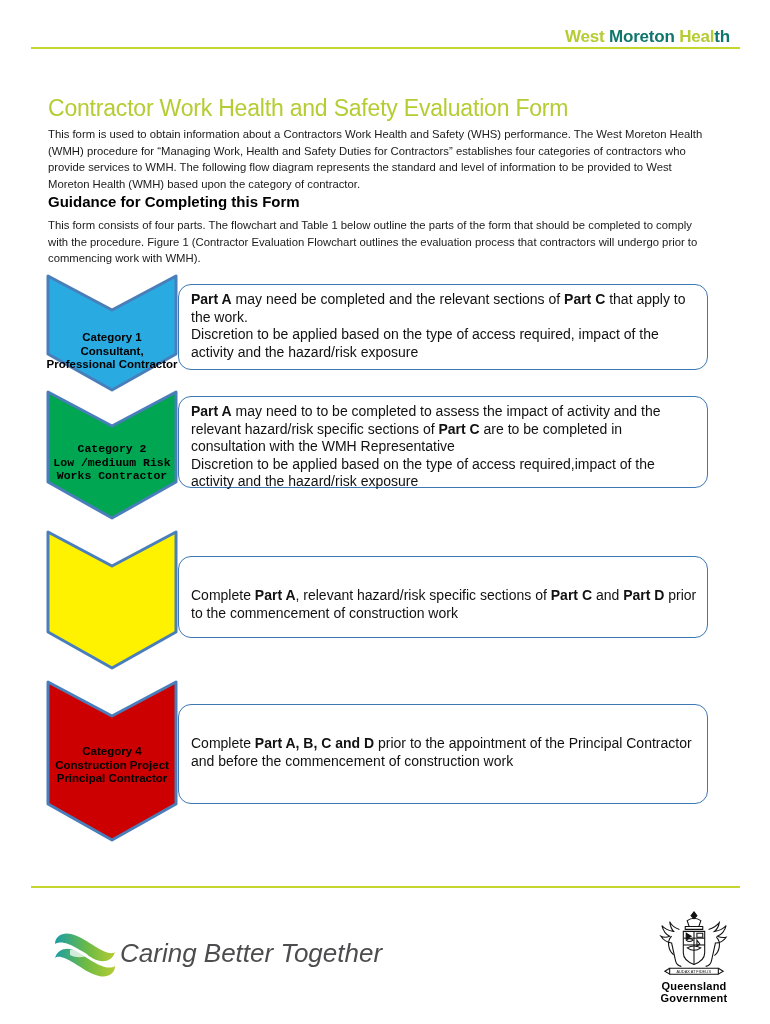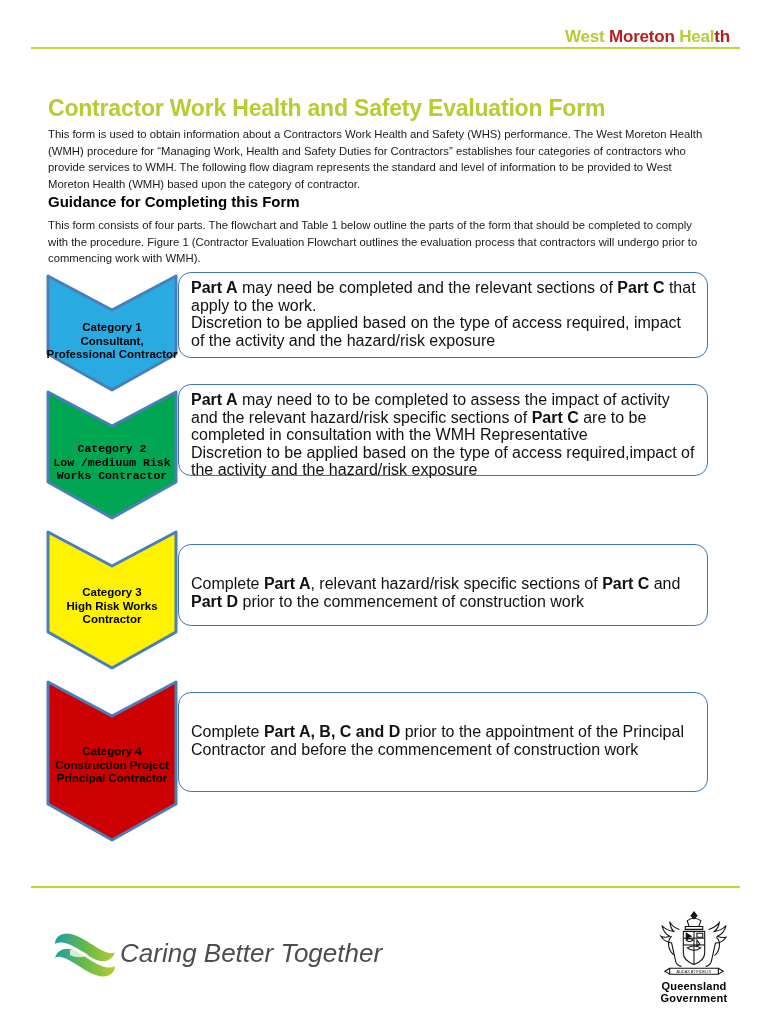--- a/index.html
+++ b/index.html
@@ -27,21 +27,21 @@
   .brand-logo {
     position: absolute;
     right: 40px;
     top: 27px;
     font-size: 17px;
     font-weight: bold;
     letter-spacing: -0.2px;
     white-space: nowrap;
   }
   .brand-green { color: #b5cc33; }
-  .brand-grey  { color: #b91c1c; }
+  .brand-grey  { color: #0f766e; }
 
   .rule-top {
     position: absolute;
     left: 31px;
     top: 47px;
     width: 709px;
     height: 2px;
     background: #c4d62e;
   }
 
@@ -54,21 +54,21 @@
     font-size: 16.5px;
     font-weight: bold;
     color: #000;
   }
 
   .doc-title {
     position: absolute;
     left: 48px;
     top: 95px;
     font-size: 23px;
-    font-weight: bold;
+    font-weight: normal;
     color: #b5cc33;
     letter-spacing: -0.2px;
   }
 
   .body-para {
     position: absolute;
     left: 48px;
     width: 665px;
     font-size: 11.3px;
     line-height: 16.5px;
@@ -122,23 +122,24 @@
 
   .callout {
     position: absolute;
     left: 178px;
     width: 530px;
     box-sizing: border-box;
     border: 1.6px solid #3d78b5;
     border-radius: 13px;
     background: #ffffff;
     padding: 6px 10px 4px 12px;
-    font-size: 16px;
+    font-size: 14px;
     line-height: 17.6px;
     color: #111;
+    margin-top: 12px;
   }
   .callout b { font-weight: bold; }
   .callout p { margin: 0; }
   .callout.overflowing { overflow: visible; }
 
   
   .rule-bot {
     position: absolute;
     left: 31px;
     top: 886px;
@@ -195,21 +196,21 @@
 
   <div class="section-head">Guidance for Completing this Form</div>
 
   <div class="body-para" id="guidance-para">This form consists of four parts. The flowchart and Table 1 below outline the parts of the form that should be completed to comply with the procedure. Figure 1 (Contractor Evaluation Flowchart outlines the evaluation process that contractors will undergo prior to commencing work with WMH).</div>
 
   <div class="flow" id="flow-root">
       <div class="chevron-wrap" style="top: 12px; height: 118px;">
         <svg class="chevron" viewBox="0 0 132 118" width="132" height="118">
           <path d="M2,2 L66,36 L130,2 L130,80 L66,116 L2,80 Z" fill="#29ABE2" stroke="#4a7ebb" stroke-width="3" stroke-linejoin="round"></path>
         </svg>
-        <div class="chev-label" style="top: 47px;">
+        <div class="chev-label" style="top: 57px;">
           <span class="cat-name">Category 1</span>
           <span class="cat-name">Consultant, Professional Contractor</span>
         </div>
       </div>
       <div class="callout" style="top: 10px; height: 86px;">
         <p><b>Part A</b><span>  may need be completed and the relevant sections of </span><b>Part C</b><span> that apply to the work.</span></p>
         <p><span>Discretion to be applied based on the type of access required, impact of the activity  and the hazard/risk exposure</span></p>
       </div>
       <div class="chevron-wrap" style="top: 128px; height: 130px; font-family: Liberation Mono, monospace;">
         <svg class="chevron" viewBox="0 0 132 130" width="132" height="130">
@@ -221,24 +222,20 @@
         </div>
       </div>
       <div class="callout overflowing" style="top: 122px; height: 92px;">
         <p><b>Part A</b><span> may need to to be completed to assess the impact of activity and the relevant hazard/risk specific sections of </span><b>Part C</b><span> are to be completed in consultation with the WMH Representative</span></p>
         <p><span>Discretion to be applied based on the type of access required,impact of the activity and the hazard/risk exposure</span></p>
       </div>
       <div class="chevron-wrap" style="top: 268px; height: 140px;">
         <svg class="chevron" viewBox="0 0 132 140" width="132" height="140">
           <path d="M2,2 L66,36 L130,2 L130,102 L66,138 L2,102 Z" fill="#FFF200" stroke="#4a7ebb" stroke-width="3" stroke-linejoin="round"></path>
         </svg>
-        <div class="chev-label" style="top: 56px;">
-          <span class="cat-name">Category 3</span>
-          <span class="cat-name">High Risk Works Contractor</span>
-        </div>
       </div>
       <div class="callout" style="top: 282px; height: 82px; padding-top: 30px;">
         <p><span>Complete </span><b>Part A</b><span>, relevant hazard/risk specific sections of </span><b>Part C</b><span>  and </span><b>Part D</b><span> prior to the commencement of construction work</span></p>
       </div>
       <div class="chevron-wrap" style="top: 418px; height: 162px;">
         <svg class="chevron" viewBox="0 0 132 162" width="132" height="162">
           <path d="M2,2 L66,36 L130,2 L130,124 L66,160 L2,124 Z" fill="#CC0000" stroke="#4a7ebb" stroke-width="3" stroke-linejoin="round"></path>
         </svg>
         <div class="chev-label" style="top: 65px;">
           <span class="cat-name">Category 4</span>

